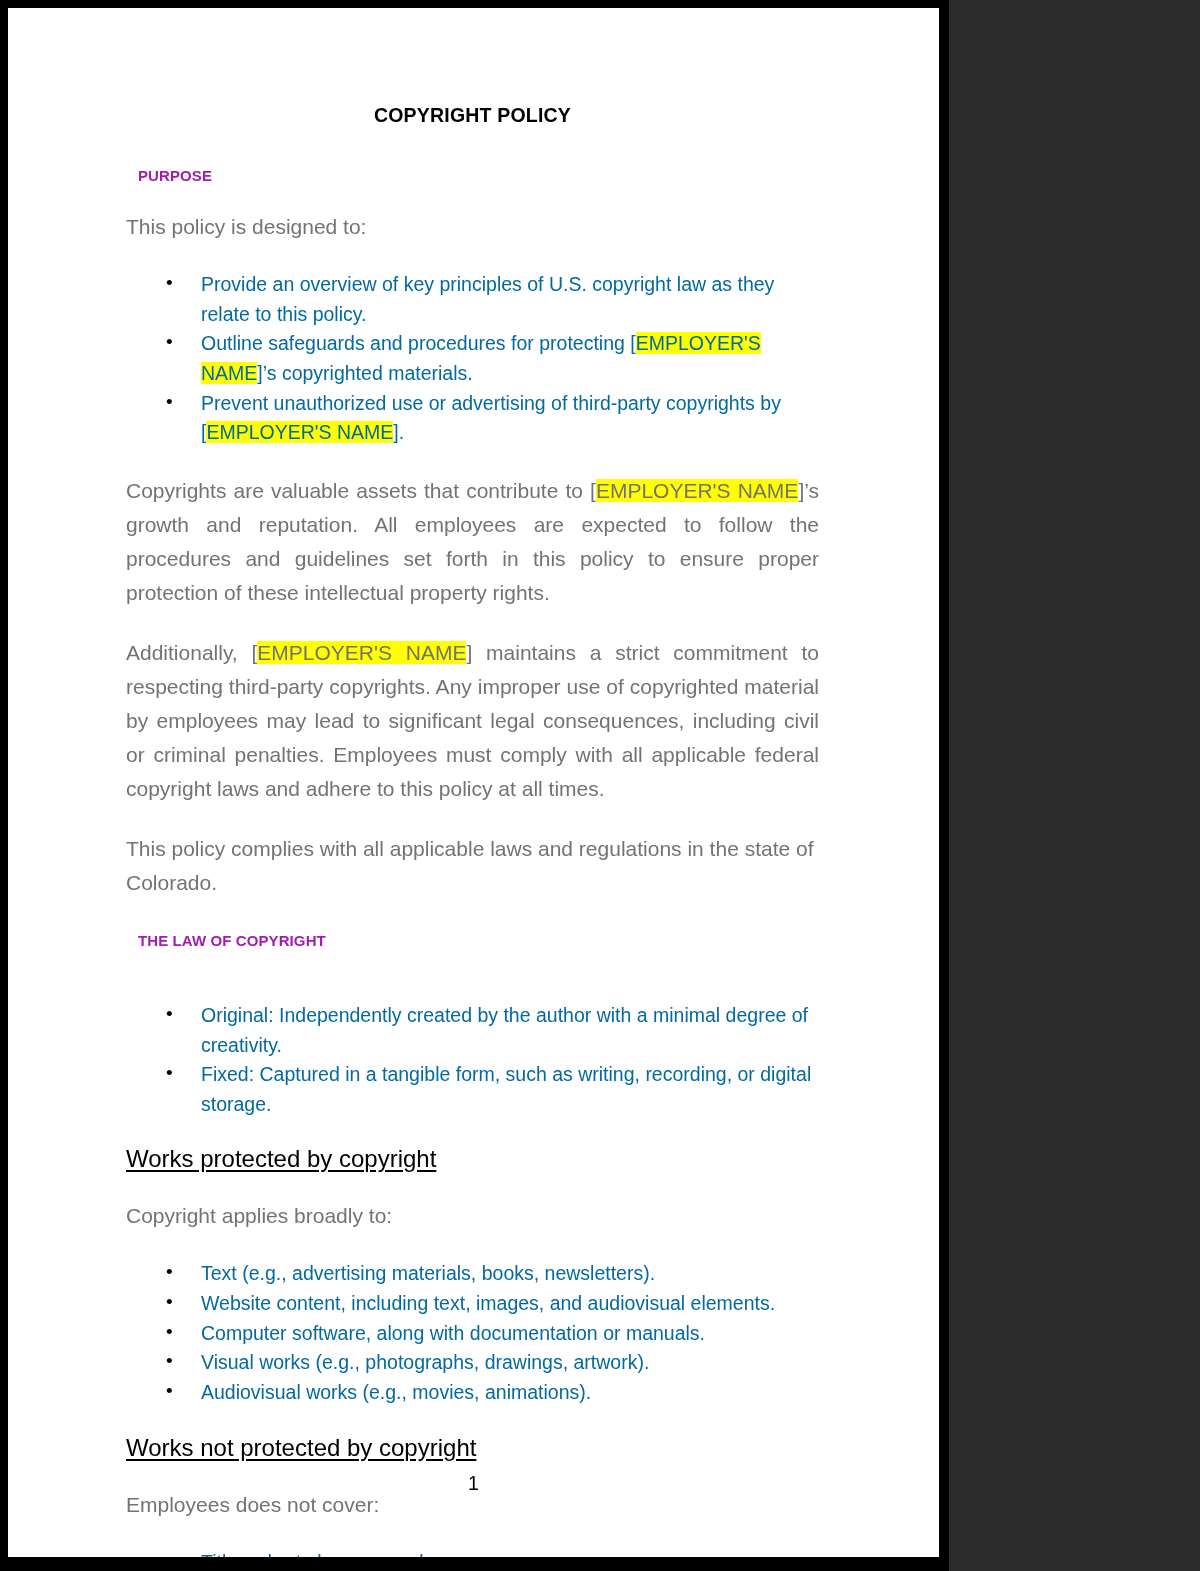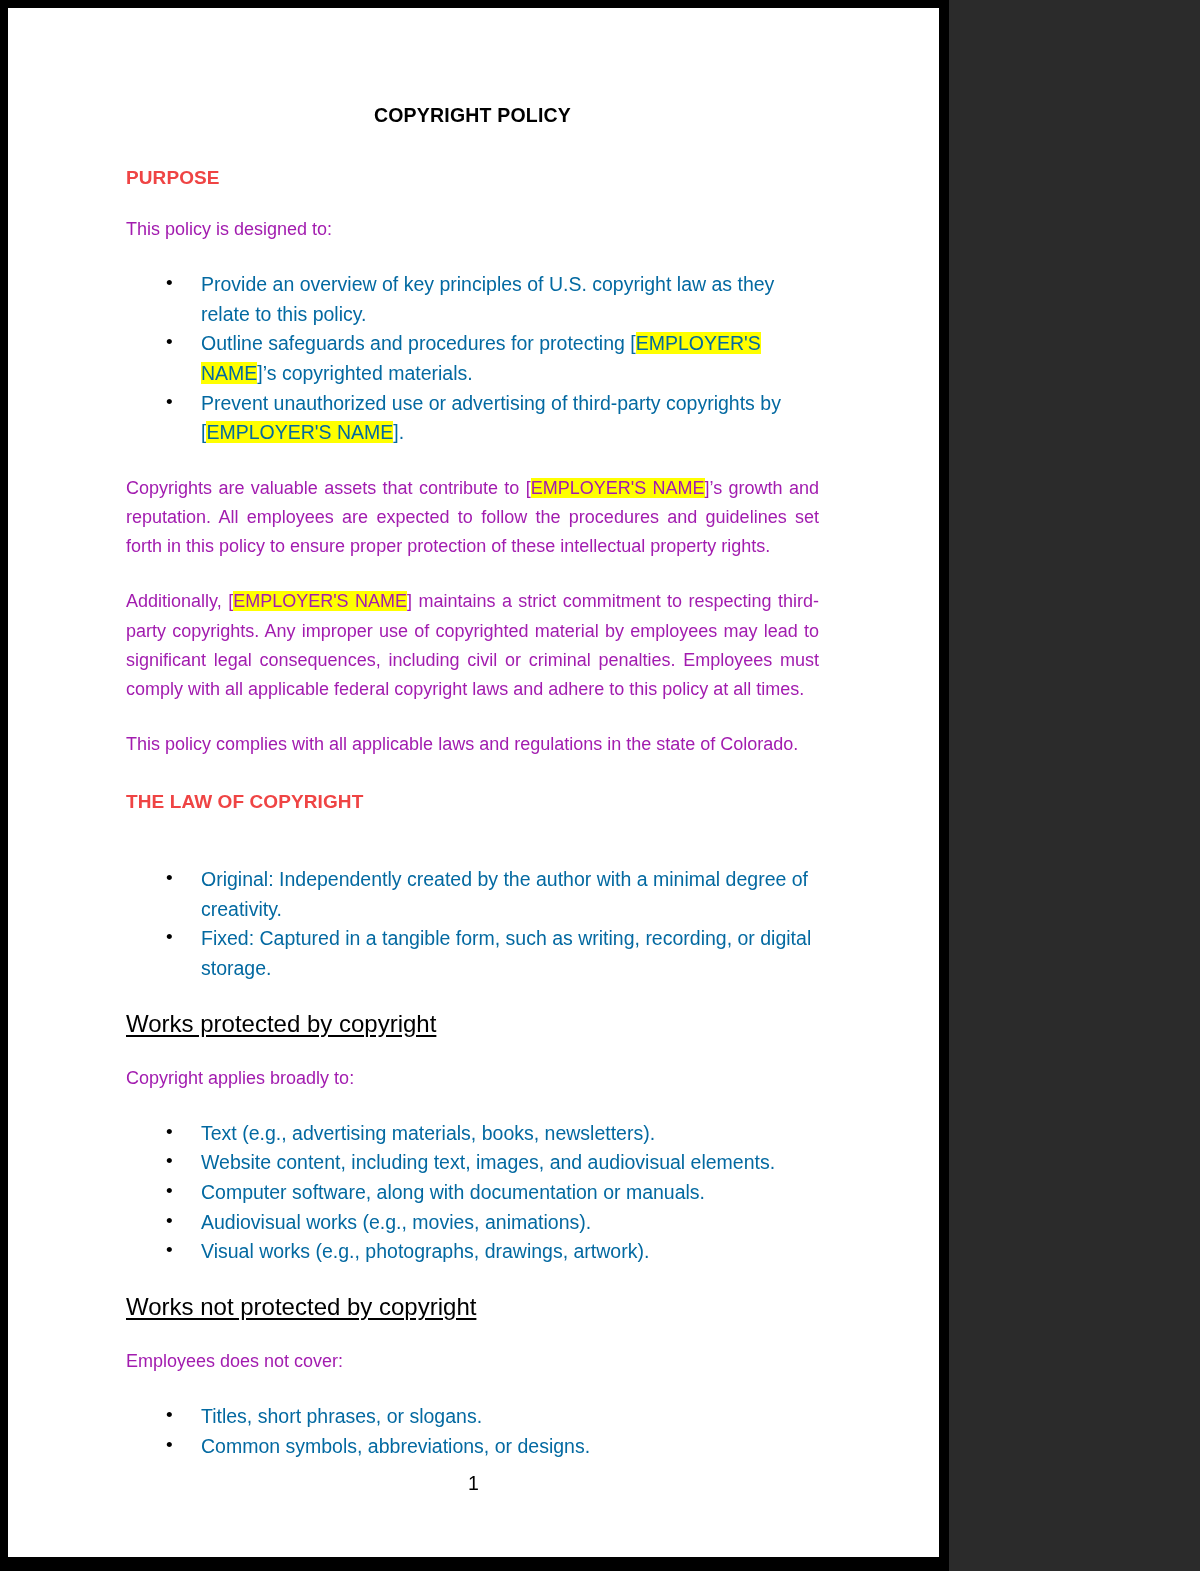--- a/index.html
+++ b/index.html
@@ -34,29 +34,29 @@
   .doc-title {
     text-align: center;
     font-weight: bold;
     font-size: 19.5px;
     letter-spacing: 0.2px;
     color: #000;
     margin: 0 0 40px 0;
   }
   h2.section {
     font-weight: bold;
-    font-size: 19px;
-    color: #ef4444;
-    margin: 0 0 0 0;
+    font-size: 15px;
+    color: #a21caf;
+    margin: 0 0 0 12px;
     letter-spacing: 0.1px;
   }
   p.body-text {
-    font-size: 18px;
+    font-size: 21px;
     line-height: 1.62;
-    color: #a21caf;
+    color: #737373;
     margin: 0;
     text-align: justify;
     text-justify: inter-word;
   }
   p.body-text.left {
     text-align: left;
   }
   .gap-md { height: 26px; }
   .gap-lg { height: 32px; }
   ul.bullets {
@@ -144,22 +144,22 @@
     <div><span class="underline-head">Works protected by copyright</span></div>
     <div class="gap-md"></div>
 
     <p class="body-text left">Copyright applies broadly to:</p>
     <div class="gap-md"></div>
 
     <ul class="bullets">
       <li><span>Text (e.g., advertising materials, books, newsletters).</span></li>
       <li><span>Website content, including text, images, and audiovisual elements.</span></li>
       <li><span>Computer software, along with documentation or manuals.</span></li>
+      <li><span>Visual works (e.g., photographs, drawings, artwork).</span></li>
       <li><span>Audiovisual works (e.g., movies, animations).</span></li>
-      <li><span>Visual works (e.g., photographs, drawings, artwork).</span></li>
     </ul>
     <div class="gap-md"></div>
 
     <div><span class="underline-head">Works not protected by copyright</span></div>
     <div class="gap-md"></div>
 
     <p class="body-text left">Employees does not cover:</p>
     <div class="gap-md"></div>
 
     <ul class="bullets">

